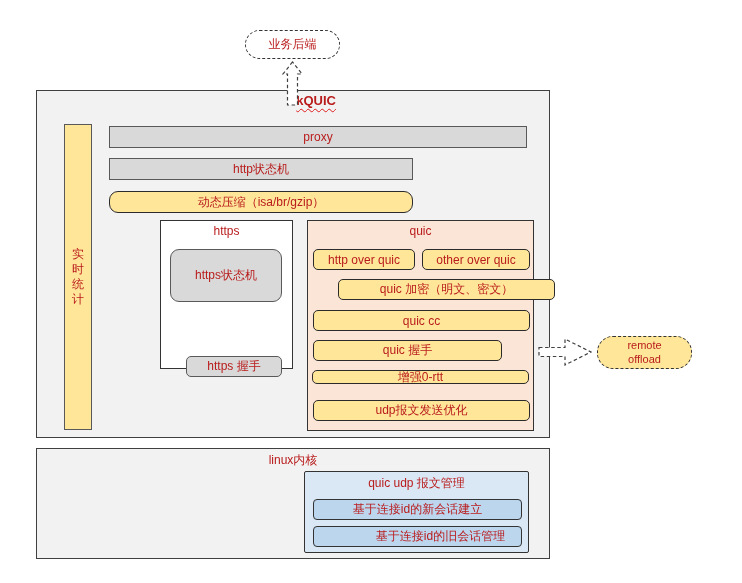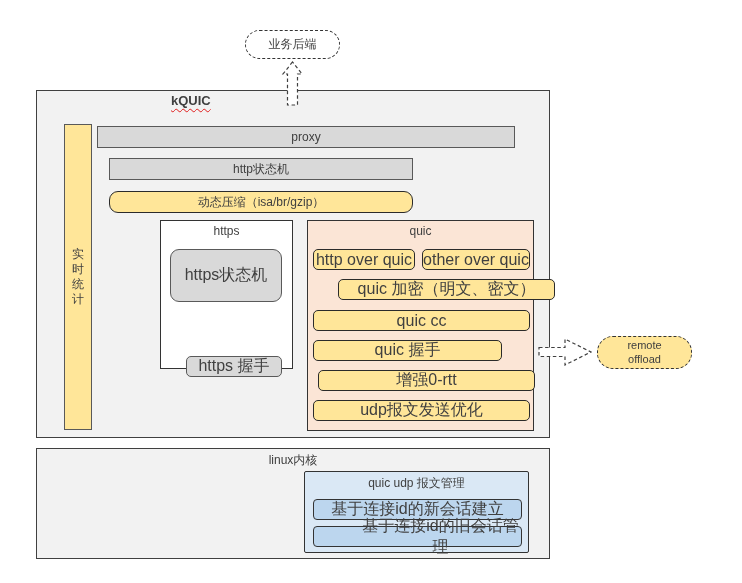--- a/index.html
+++ b/index.html
@@ -1,20 +1,20 @@
 <!DOCTYPE html>
 <html style="--canvas-bg: #ffffff; --panel-bg: #f2f2f2; --panel-border: #404040; --gray-fill: #d9d9d9; --gray-border: #595959; --yellow-fill: #ffe699; --yellow-border: #2b2b2b; --peach-fill: #fbe5d6; --blue-fill: #dae8f5; --blue-row-fill: #bcd6ee; --dark-border: #333333; --squiggle: #e01e1e;"><head>
 <meta charset="utf-8">
 <style>
   html,body{margin:0;padding:0;background:#fff;}
   .canvas{
     position:relative;width:742px;height:583px;overflow:hidden;
     background:var(--canvas-bg,#fff);
     font-family:"Liberation Sans",sans-serif;
-    font-size:12px;color:#404040;
+    font-size:12px;color:#b91c1c;
   }
   .abs{position:absolute;box-sizing:border-box;}
   .center{display:flex;align-items:center;justify-content:center;text-align:center;}
   
   .stadium{
     border:1.4px dashed var(--dark-border,#333);
     border-radius:16px;background:#fff;
   }
   .stadium.yellow{background:var(--yellow-fill,#ffe699);}
   .stadium .two-line{line-height:1.25;font-size:11px;}
@@ -34,21 +34,21 @@
     display:flex;flex-direction:column;align-items:center;justify-content:center;
     line-height:15px;font-size:12px;
   }
   
   .https-box{background:#fff;border:1.5px solid var(--dark-border,#333);padding-left:8px;}
   .quic-box{background:var(--peach-fill,#fbe5d6);border:1.5px solid var(--dark-border,#333);}
   .udp-box{background:var(--blue-fill,#dae8f5);border:1.5px solid var(--dark-border,#333);border-radius:2px;}
   
   .chip{
     border:1.2px solid var(--yellow-border,#2b2b2b);border-radius:5px;
-    background:var(--yellow-fill,#ffe699);font-size:16px;
+    background:var(--yellow-fill,#ffe699);font-size:12px;
   }
   .chip.gray{background:var(--gray-fill,#d9d9d9);border-color:var(--gray-border,#595959);}
   .chip.gray.big{border-radius:9px;text-align:center;}
   .chip.blue{background:var(--blue-row-fill,#bcd6ee);border-color:var(--dark-border,#333);border-radius:4px;}
   .kquic-title{font-weight:bold;font-size:13px;}
   .squiggle{
     text-decoration-line:underline;
     text-decoration-style:wavy;
     text-decoration-color:var(--squiggle,#e01e1e);
     text-decoration-thickness:1px;
@@ -64,49 +64,49 @@
 <body>
 
 <div class="canvas">
 
   <div class="abs stadium center" style="left:245px;top:30px;width:95px;height:29px;">
     <span>业务后端</span>
   </div>
 
   <div class="abs panel" style="left:36px;top:90px;width:514px;height:348px;">
 
-    <div class="abs kquic-title" style="left:134px;top:2px;width:165px;text-align:left;">
+    <div class="abs kquic-title" style="left:134px;top:2px;width:165px;text-align:right;">
       <span class="squiggle">kQUIC</span>
     </div>
 
     <div class="abs vbar" style="left:27px;top:33px;width:28px;height:306px;">
       <span>实</span>
       <span>时</span>
       <span>统</span>
       <span>计</span>
     </div>
 
-    <div class="abs bar center" style="left:60px;top:35px;width:418px;height:22px;">proxy</div>
+    <div class="abs bar center" style="left:72px;top:35px;width:418px;height:22px;">proxy</div>
     <div class="abs bar center" style="left:72px;top:67px;width:304px;height:22px;">http状态机</div>
     <div class="abs bar yellow center" style="left:72px;top:100px;width:304px;height:22px;">动态压缩（isa/br/gzip）</div>
 
     <div class="abs https-box" style="left:123px;top:129px;width:133px;height:149px;">
       <div class="panel-title">https</div>
       <div class="abs chip gray big center" style="left:9px;top:28px;width:112px;height:53px;">https状态机</div>
       <div class="abs chip gray center" style="left:25px;top:119px;width:96px;height:21px;margin-top:16px;">https 握手</div>
     </div>
 
     <div class="abs quic-box" style="left:270px;top:129px;width:227px;height:211px;">
       <div class="panel-title">quic</div>
       <div class="abs chip center" style="left:5px;top:28px;width:102px;height:21px;">http over quic</div>
       <div class="abs chip center" style="left:114px;top:28px;width:108px;height:21px;">other over quic</div>
       <div class="abs chip center" style="left:5px;top:58px;width:217px;height:21px;margin-left:25px;">quic 加密（明文、密文）</div>
       <div class="abs chip center" style="left:5px;top:89px;width:217px;height:21px;">quic cc</div>
       <div class="abs chip center" style="left:5px;top:119px;width:189px;height:21px;">quic 握手</div>
-      <div class="abs chip center" style="left:10px;top:149px;width:217px;height:21px;">增强0-rtt</div>
+      <div class="abs chip center" style="left:4px;top:149px;width:217px;height:14px;">增强0-rtt</div>
       <div class="abs chip center" style="left:5px;top:179px;width:217px;height:21px;">udp报文发送优化</div>
     </div>
   </div>
 
   <div class="abs stadium yellow center" style="left:597px;top:336px;width:95px;height:33px;">
     <div class="two-line">
       <div>remote</div>
       <div>offload</div>
     </div>
   </div>

